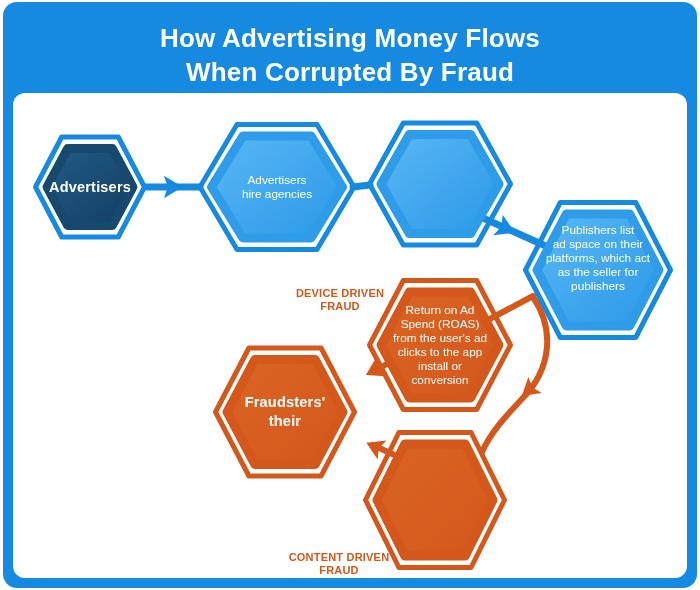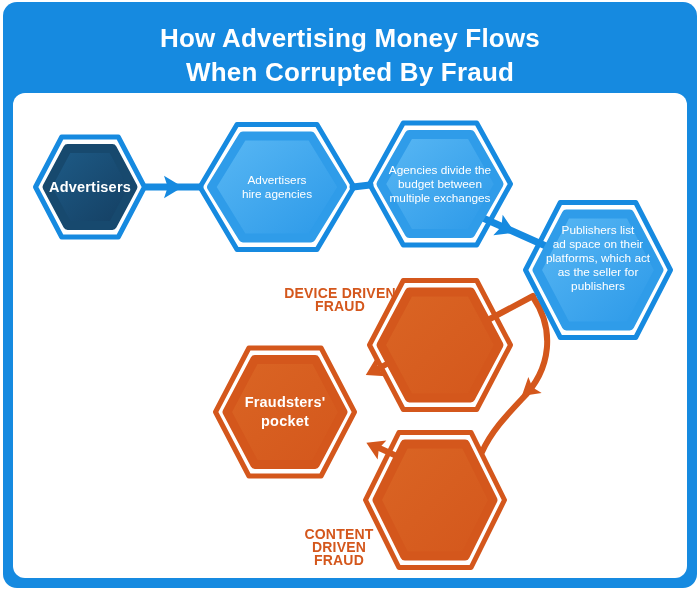--- a/index.html
+++ b/index.html
@@ -7,21 +7,21 @@
         font-family:"Liberation Sans","DejaVu Sans",sans-serif;}
   .frame{position:absolute;left:3px;top:2px;right:3px;bottom:2px;border-radius:14px;}
   .panel{position:absolute;left:13px;top:93px;right:13px;bottom:12px;background:#ffffff;border-radius:12px;}
   .diagram-svg{position:absolute;left:0;top:0;width:700px;height:590px;}
   .title{position:absolute;left:0;right:0;top:21px;text-align:center;
          font-size:26px;line-height:34px;font-weight:bold;letter-spacing:.2px;white-space:pre-line;}
   .hexlabel{position:absolute;transform:translate(-50%,-50%);text-align:center;color:#ffffff;
             white-space:pre-line;font-size:11.8px;line-height:14px;font-weight:500;width:150px;}
   .hexlabel.big{font-size:14.5px;line-height:19px;font-weight:bold;letter-spacing:.2px;}
   .fraudlabel{position:absolute;transform:translate(-50%,-50%);text-align:center;
-              font-size:14px;line-height:13px;font-weight:bold;letter-spacing:.2px;white-space:pre-line;width:120px;}
+              font-size:11px;line-height:13px;font-weight:bold;letter-spacing:.2px;white-space:pre-line;width:120px;}
 </style>
 </head>
 <body>
 
 <div class="page">
   <div class="frame" style="background: rgb(22, 138, 224);"></div>
   <div class="title" style="color: rgb(255, 255, 255);">How Advertising Money Flows
 When Corrupted By Fraud</div>
   <div class="panel" style="background: rgb(255, 255, 255);"></div>
 
@@ -96,28 +96,31 @@
         <g>
           <polygon points="365.5,500.0 398.9,432.5 471.1,432.5 504.5,500.0 471.1,567.5 398.9,567.5" fill="none" stroke="#d4571c" stroke-width="5" stroke-linejoin="round"></polygon>
           <polygon points="377.0,500.0 404.8,444.0 465.2,444.0 493.0,500.0 465.2,556.0 404.8,556.0" fill="url(#g-orange)" stroke="#d4571c" stroke-width="9" stroke-linejoin="round"></polygon>
         </g>
       </g>
     </svg>
 
   <div class="hexlabel big" style="left:90px;top:187px;width:120px;">Advertisers</div>
   <div class="hexlabel" style="left:277px;top:187px;">Advertisers
 hire agencies</div>
-  <div class="hexlabel" style="left:440px;top:184px;">Agencies divide the
-budget between
-multiple exchanges</div>
   <div class="hexlabel" style="left:598px;top:258px;">Publishers list
 ad space on their
 platforms, which act
 as the seller for
 publishers</div>
+  <div class="hexlabel" style="left:440px;top:345px;">Return on Ad
+Spend (ROAS)
+from the user's ad
+clicks to the app
+install or
+conversion</div>
   <div class="hexlabel big" style="left:285px;top:412px;width:130px;">Fraudsters'
-pocket</div>
+their</div>
 
   <div class="fraudlabel" style="left: 340px; top: 300px; color: rgb(212, 87, 28);">DEVICE DRIVEN
 FRAUD</div>
-  <div class="fraudlabel" style="left: 339px; top: 547px; color: rgb(212, 87, 28);">CONTENT DRIVEN
+  <div class="fraudlabel" style="left: 339px; top: 564px; color: rgb(212, 87, 28);">CONTENT DRIVEN
 FRAUD</div>
 </div>
 
 </body></html>

